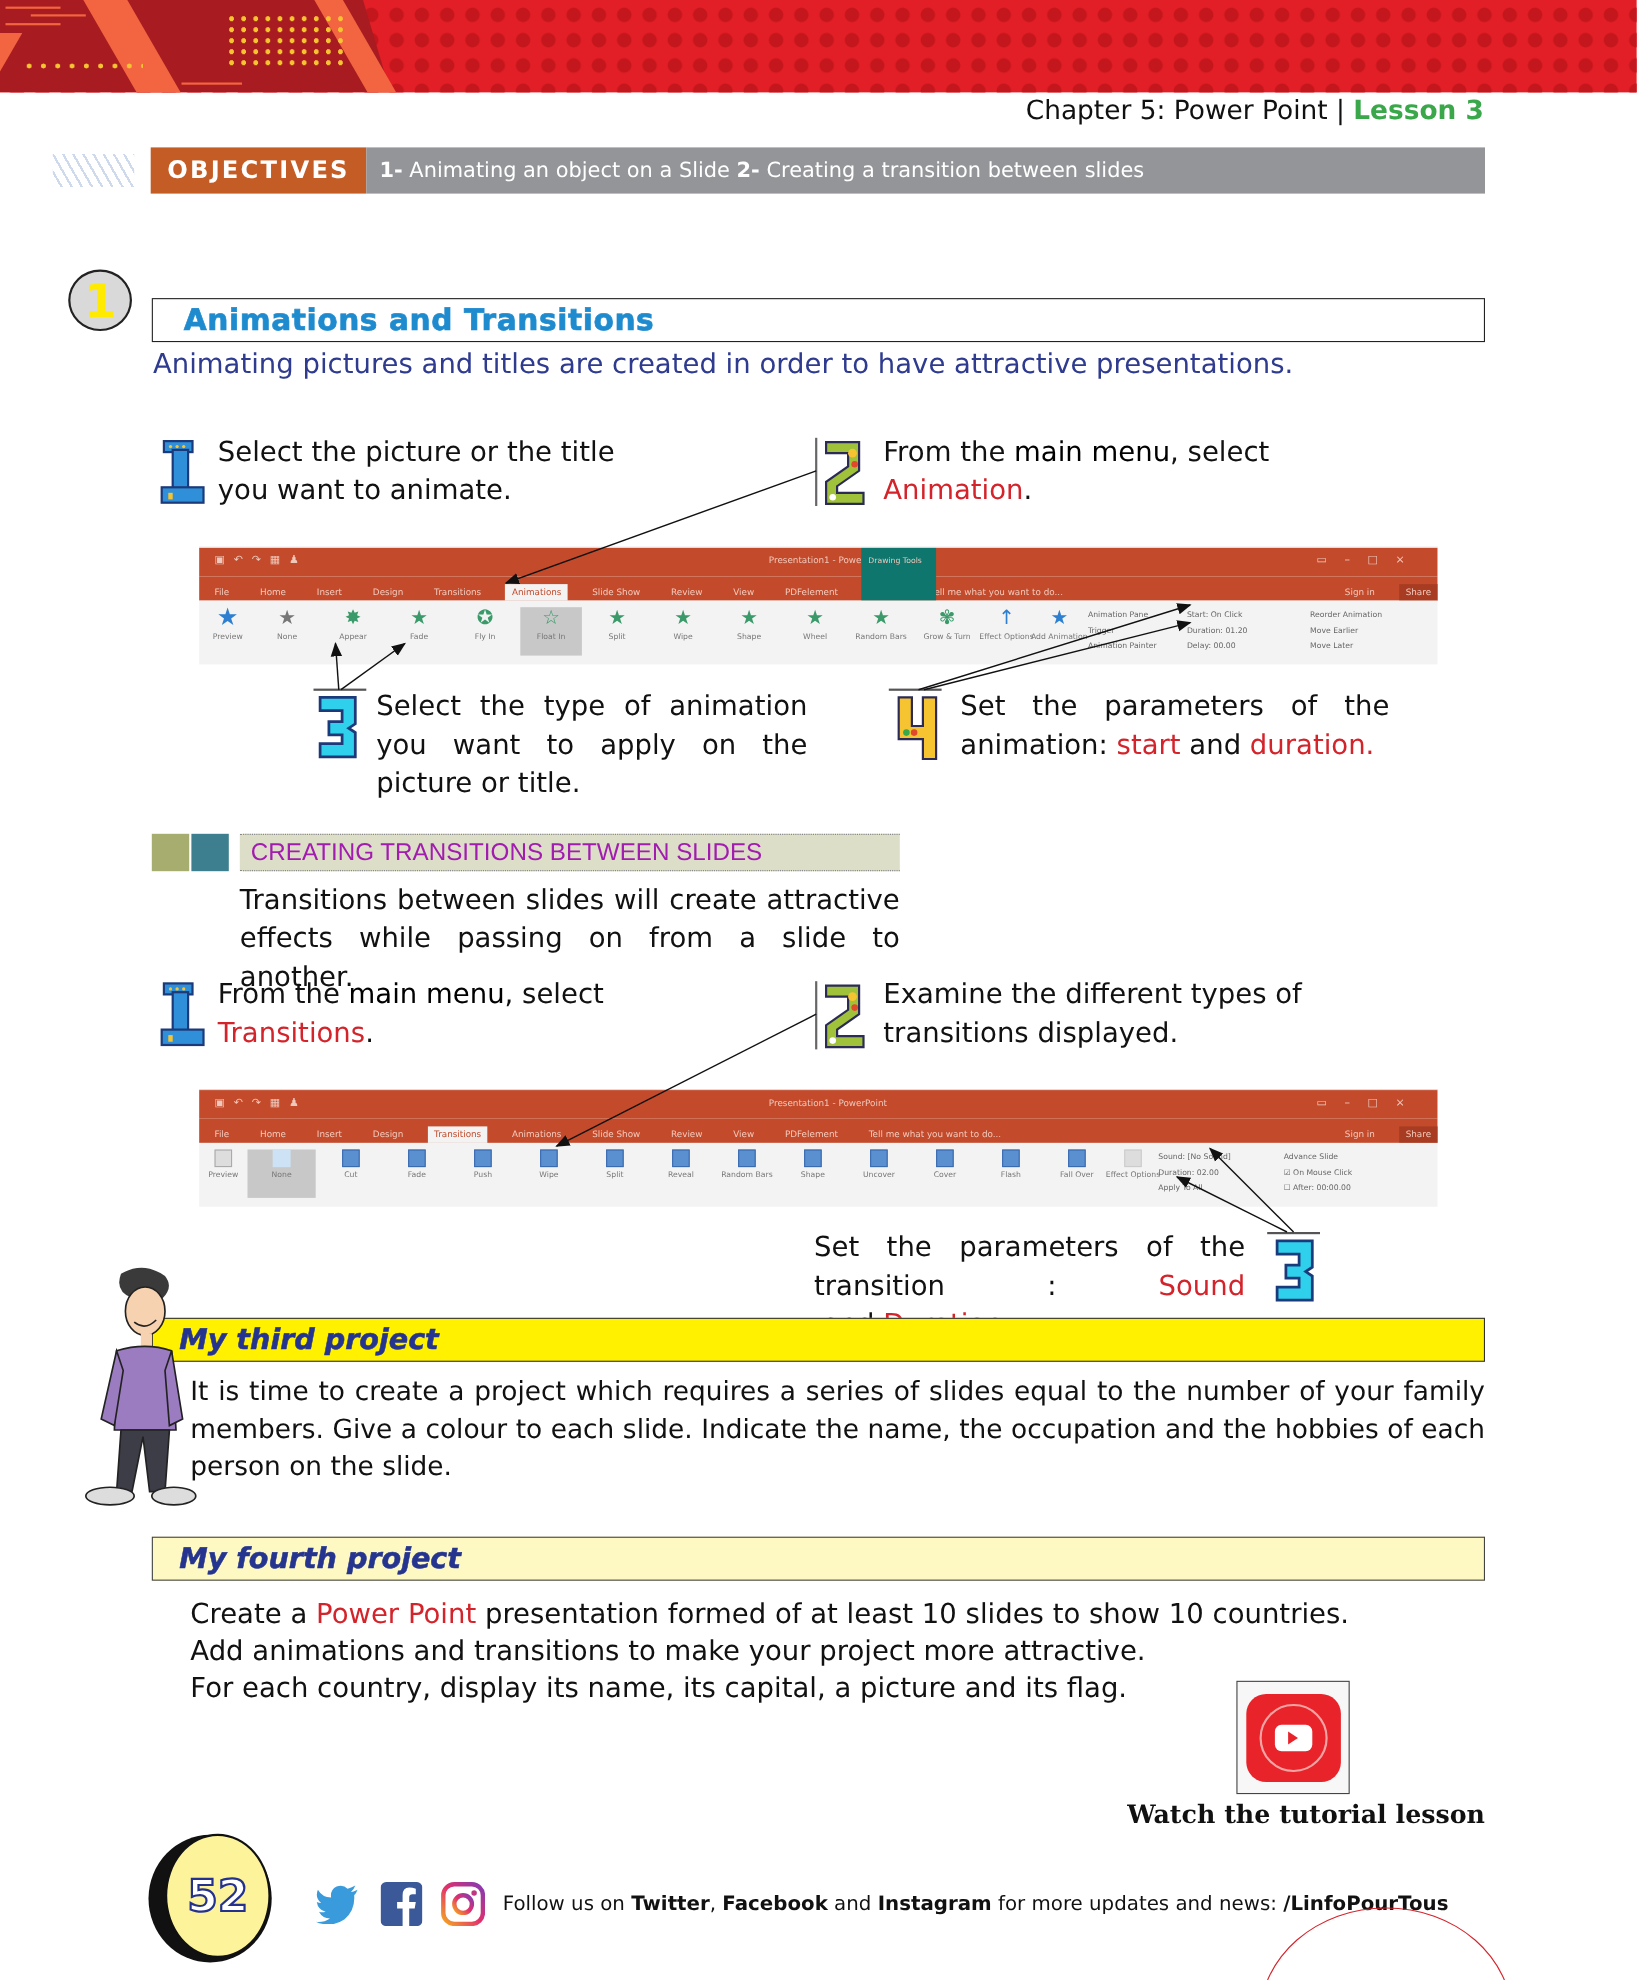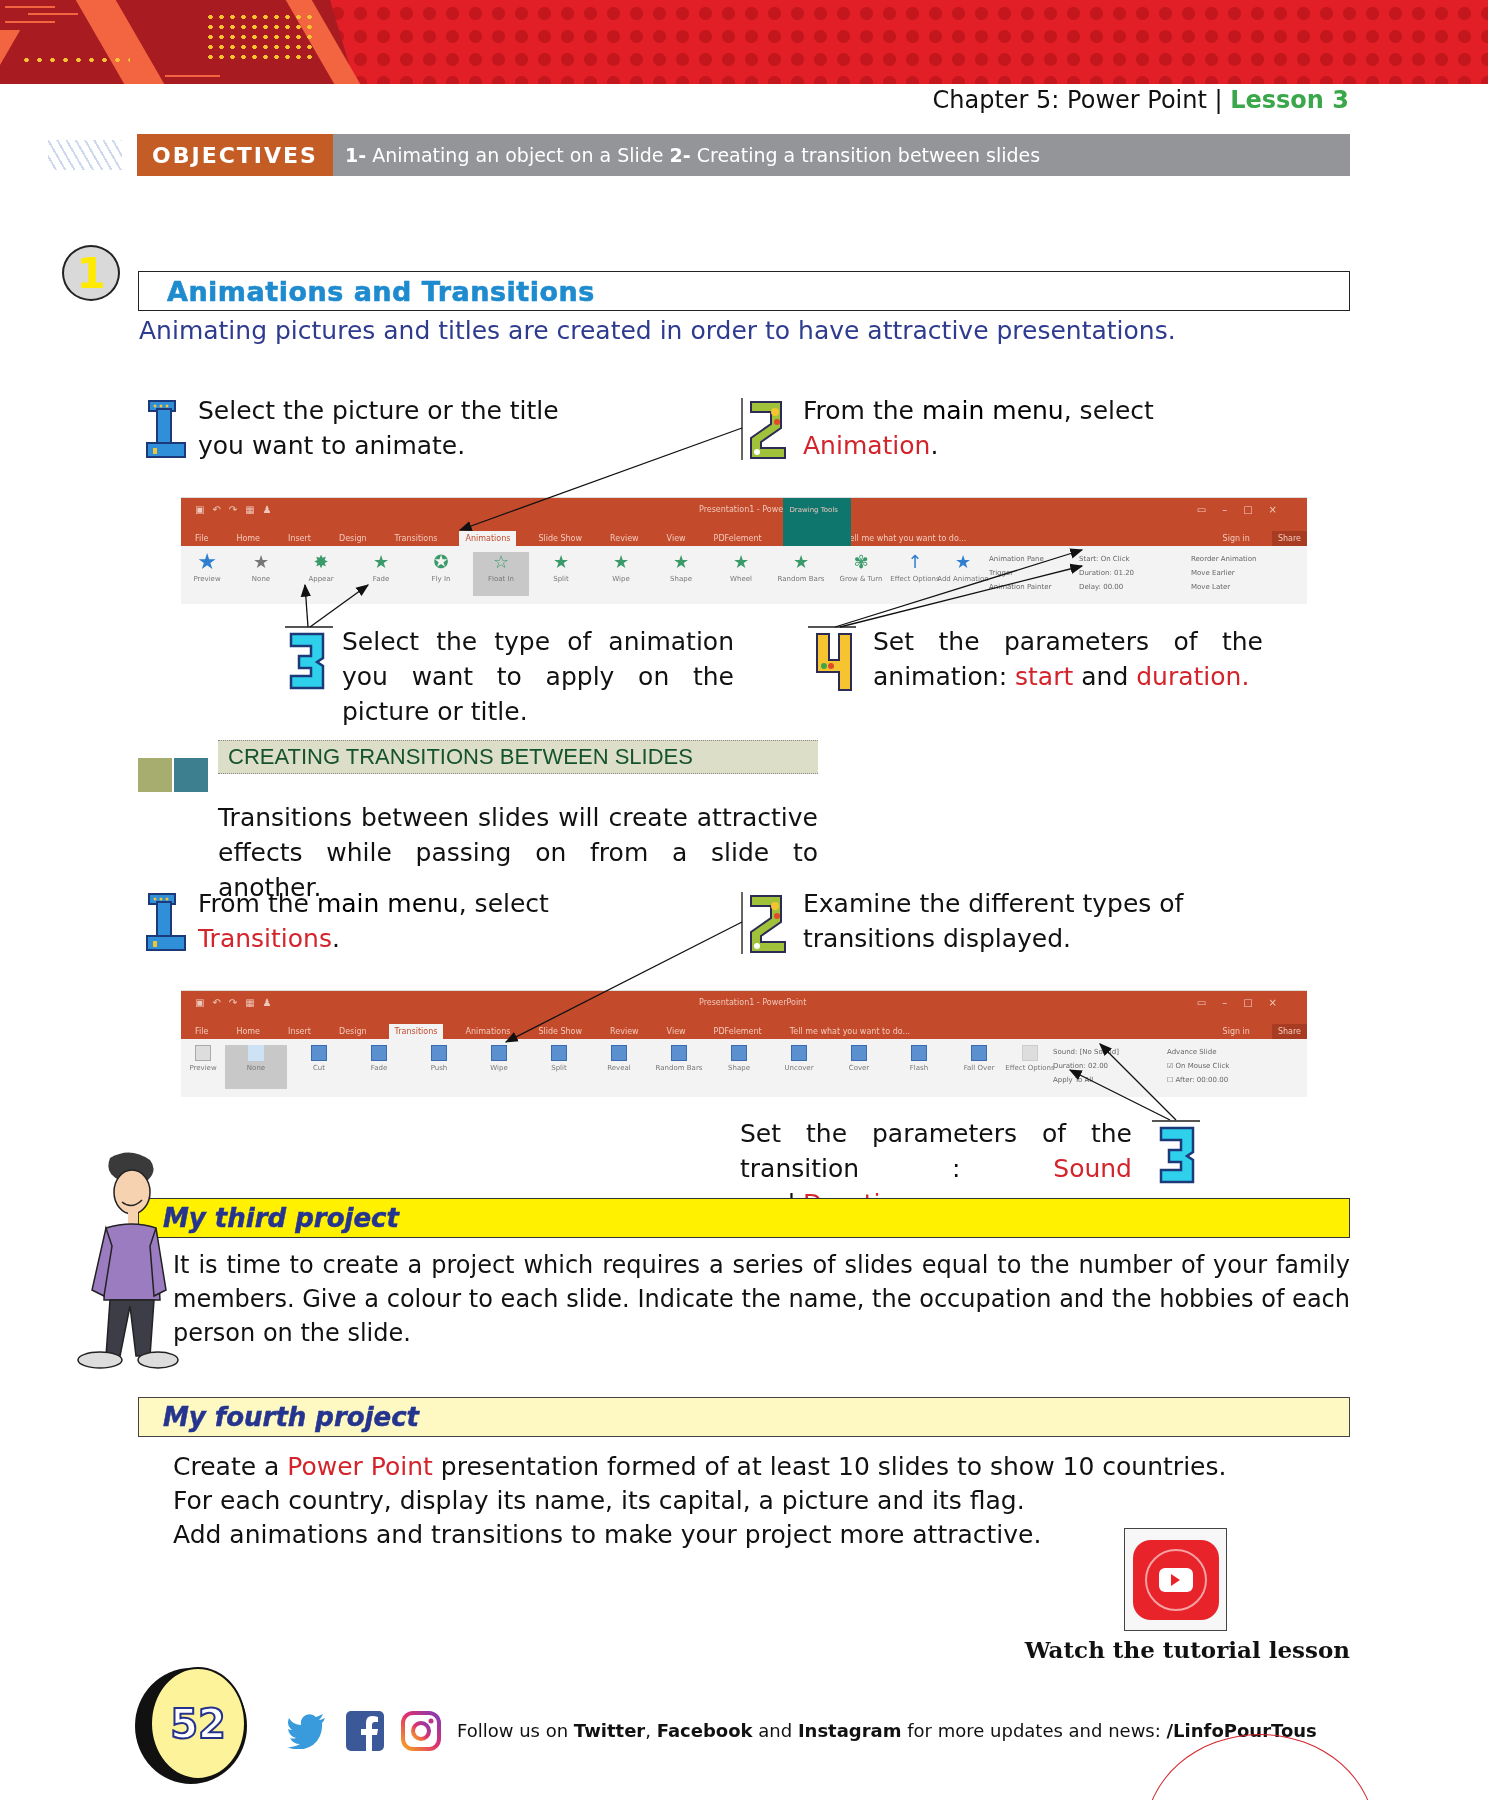--- a/index.html
+++ b/index.html
@@ -76,23 +76,23 @@
   .rb-param { font-size: 7px; color: #666; line-height: 14px; white-space: nowrap; }
   .rb-win { position: absolute; right: 14px; top: 6px; font-size: 10px; color: #f0c8bb; letter-spacing: 16px; }
   .rb-title { position: absolute; left: 46%; top: 7px; font-size: 8px; color: #f0c8bb; }
   .rb-qa { position: absolute; left: 14px; top: 6px; font-size: 10px; color: #f0c8bb; letter-spacing: 8px; }
 
   svg.arrows { position: absolute; left: 0; top: 0; width: 1488px; height: 1800px; pointer-events: none; }
 
   
   .ct-sq1 { left: 138px; top: 758px; width: 34px; height: 34px; background: #a6ad6e; }
   .ct-sq2 { left: 174px; top: 758px; width: 34px; height: 34px; background: #3e7f8f; }
-  .ct-head { left: 218px; top: 740px; width: 600px; height: 34px; background: #dcdec8;
+  .ct-head { left: 218px; top: 758px; width: 600px; height: 34px; background: #dcdec8;
     border-top: 1px dotted #888; border-bottom: 1px dotted #888; display: flex; align-items: center; padding-left: 10px;
-    font-family: "Liberation Sans", sans-serif; font-size: 22px; color: #14532d; }
+    font-family: "Liberation Sans", sans-serif; font-size: 22px; color: #a21caf; }
   .ct-body { left: 218px; top: 800px; font-size: 25px; line-height: 35px; color: #111; }
 
   
   .proj3-box { left: 138px; top: 1198px; width: 1212px; height: 40px; background: #fff100; border: 1.5px solid #333;
     padding-left: 24px; display: flex; align-items: center; }
   .proj-title { font-family: "DejaVu Sans", sans-serif; font-weight: 900; font-size: 26px; color: #25358f; font-style: italic; -webkit-text-stroke: 0.5px #25358f; }
   .proj3-text { left: 173px; top: 1248px; width: 1177px; font-size: 24px; line-height: 34px; color: #111; text-align: justify; }
   .proj4-box { left: 138px; top: 1397px; width: 1212px; height: 40px; background: #fef9c3; border: 1.5px solid #444;
     padding-left: 24px; display: flex; align-items: center; }
   .proj4-text { left: 173px; top: 1450px; font-size: 25px; line-height: 34px; color: #111; }
@@ -467,22 +467,22 @@
     <ellipse cx="30" cy="210" rx="22" ry="8" fill="#ddd" stroke="#222" stroke-width="1.5"></ellipse>
     <ellipse cx="88" cy="210" rx="20" ry="8" fill="#ddd" stroke="#222" stroke-width="1.5"></ellipse>
   </svg>
 </div>
 
 <div class="abs proj4-box">
   <span class="proj-title">My fourth project</span>
 </div>
 <div class="abs proj4-text comic">
   <div><span style="white-space:pre">Create a </span><span class="red">Power Point</span><span> presentation formed of at least 10 slides to show 10 countries.</span></div>
+  <div>Add animations and transitions to make your project more attractive.</div>
   <div>For each country, display its name, its capital, a picture and its flag.</div>
-  <div>Add animations and transitions to make your project more attractive.</div>
 </div>
 
 <div class="abs yt-box">
   <div class="yt-blob">
     <div class="yt-ring">
         <div class="yt-play">
           <div class="yt-tri"></div>
         </div>
       </div>
   </div>

